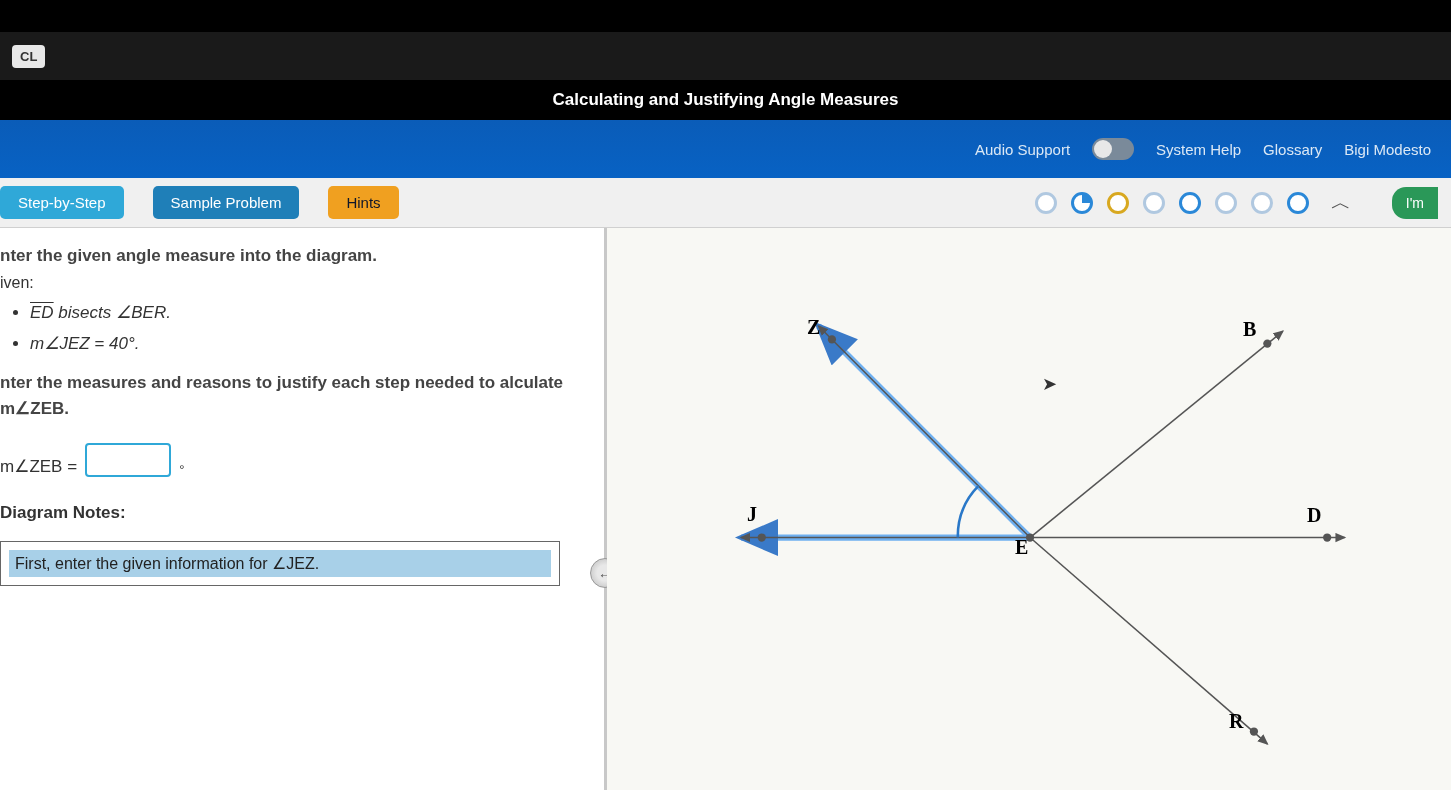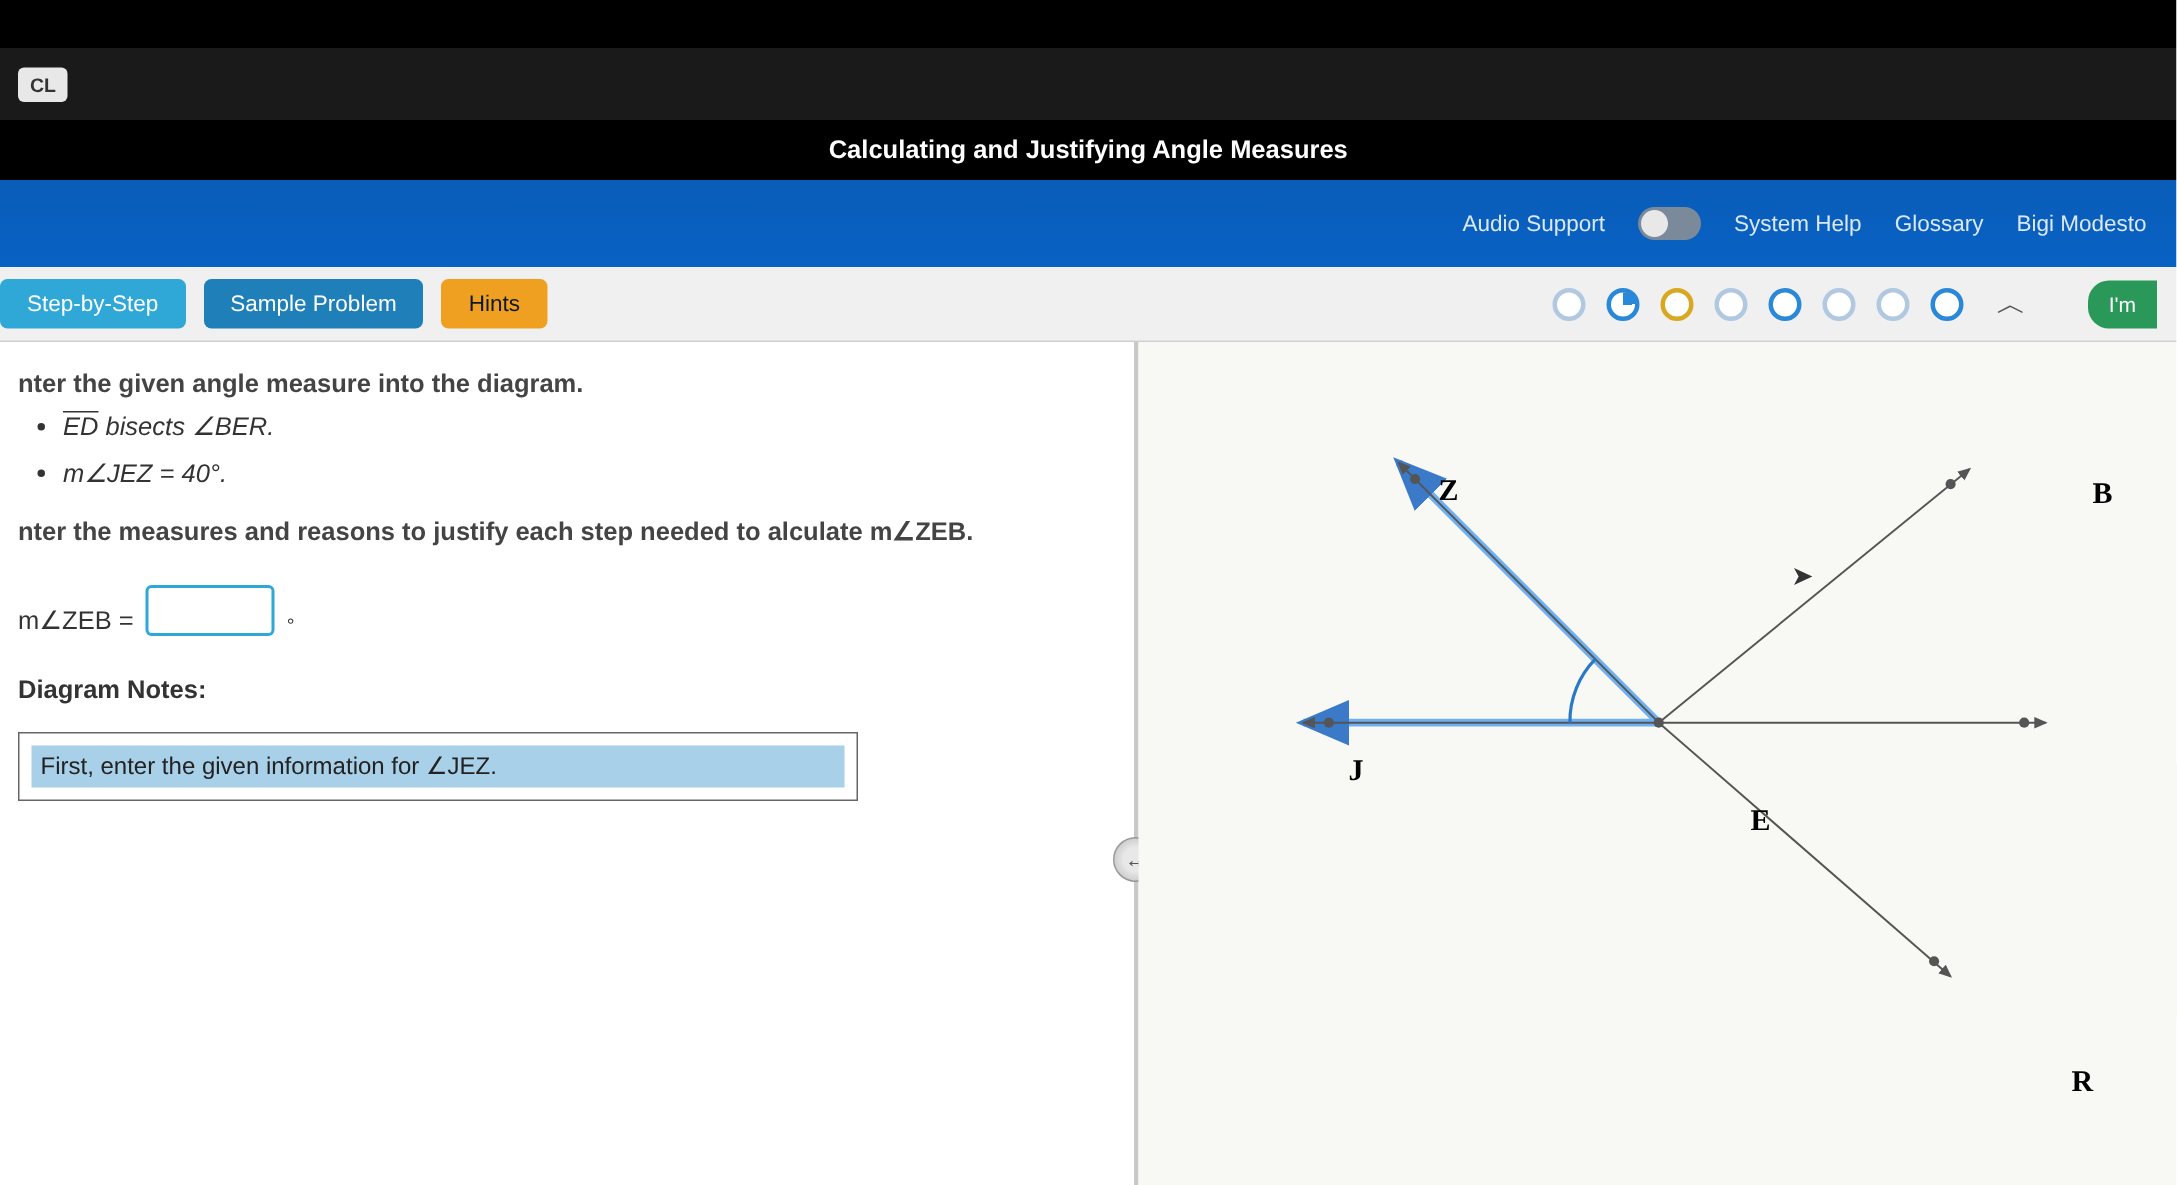--- a/index.html
+++ b/index.html
@@ -6,34 +6,34 @@
 body{width:1451px;height:790px;background:#fff;overflow:hidden;position:relative}
 .black-bar{background:#000;height:32px;width:100%}
 .logo-row{background:#1a1a1a;height:48px;display:flex;align-items:center;padding:0 12px}
 .logo{background:#e8e8e8;color:#333;font-weight:bold;font-size:13px;padding:4px 8px;border-radius:4px}
 .title-bar{background:#000;color:#fff;height:40px;display:flex;align-items:center;justify-content:center;font-weight:bold;font-size:17px}
 .blue-bar{background:linear-gradient(to bottom,#0a5cb8,#0862c4);height:58px;display:flex;align-items:center;justify-content:flex-end;padding:0 20px;gap:22px;color:#dbe8f5;font-size:15px}
 .audio-label{color:#dbe8f5}
 .toggle{width:42px;height:22px;background:#7a8a9a;border-radius:11px;position:relative;display:inline-block;vertical-align:middle}
 .toggle::after{content:"";position:absolute;left:2px;top:2px;width:18px;height:18px;background:#e8e8e8;border-radius:50%}
 .link{color:#dbe8f5;font-size:15px}
-.tool-row{background:#f0f0f0;height:50px;display:flex;align-items:center;padding:0 0 0 0;gap:12px;border-bottom:1px solid #d0d0d0;position:relative}
+.tool-row{background:#f0f0f0;height:50px;display:flex;align-items:center;padding:0 0 0 0;gap:29px;border-bottom:1px solid #d0d0d0;position:relative}
 .btn{padding:8px 18px;border-radius:5px;font-size:15px;color:#fff;border:none;cursor:pointer}
 .btn-step{background:#2fa8d8}
 .btn-sample{background:#1f7fb8}
 .btn-hints{background:#f0a020;color:#0f172a}
 .progress-dots{position:absolute;right:100px;display:flex;gap:14px;align-items:center}
 .dot{width:22px;height:22px;border-radius:50%;border:3px solid #2a88d8;background:#fff}
 .dot.partial{background:conic-gradient(#2a88d8 0 90deg,#fff 90deg 360deg)}
 .dot.empty{border-color:#b0c8e0}
 .dot.yellow{border-color:#d8a820}
 .caret-up{font-size:20px;color:#555;margin-left:8px}
 .im-btn{position:absolute;right:13px;background:#2a9858;color:#fff;padding:8px 14px;border-radius:14px 0 0 14px;font-size:14px}
 .content{display:flex;height:calc(100% - 228px);position:relative}
-.left{width:756px;padding:18px 20px 18px 12px;color:#333}
+.left{width:604px;padding:18px 20px 18px 0;color:#333}
 .instr1{font-size:17px;font-weight:bold;color:#444;margin-bottom:8px}
 .given-label{font-size:16px;margin-bottom:10px}
 ul{margin-left:30px;margin-bottom:16px}
 li{font-size:17px;margin-bottom:10px;font-style:italic}
 .overline{text-decoration:overline;font-style:italic}
 .instr2{font-size:17px;font-weight:bold;color:#444;margin-bottom:22px;line-height:1.5}
 .answer-row{display:flex;align-items:flex-end;gap:8px;font-size:17px;margin-bottom:26px}
 .answer-input{width:86px;height:34px;border:2px solid #2fa8d8;border-radius:4px;padding:0 6px;font-size:16px}
 .deg{font-size:13px;vertical-align:super}
 .notes-label{font-size:17px;font-weight:bold;margin-bottom:18px}
@@ -77,20 +77,21 @@
     <span class="dot empty"></span>
     <span class="dot"></span>
     <span class="caret-up">︿</span>
   </div>
   <span class="im-btn">I'm</span>
 </div>
 
 <div class="content">
   <div class="left">
     <div class="instr1">nter the given angle measure into the diagram.</div>
+    <div class="given-label">iven:</div>
     <ul>
       <li><span class="overline">ED</span><span> bisects ∠BER.</span></li>
       <li>m∠JEZ = 40°.</li>
     </ul>
     <div class="instr2">nter the measures and reasons to justify each step needed to alculate m∠ZEB.</div>
     <div class="answer-row">
       <span>m∠ZEB = </span>
       <input class="answer-input" value="" style="">
       <span class="deg">°</span>
     </div>

